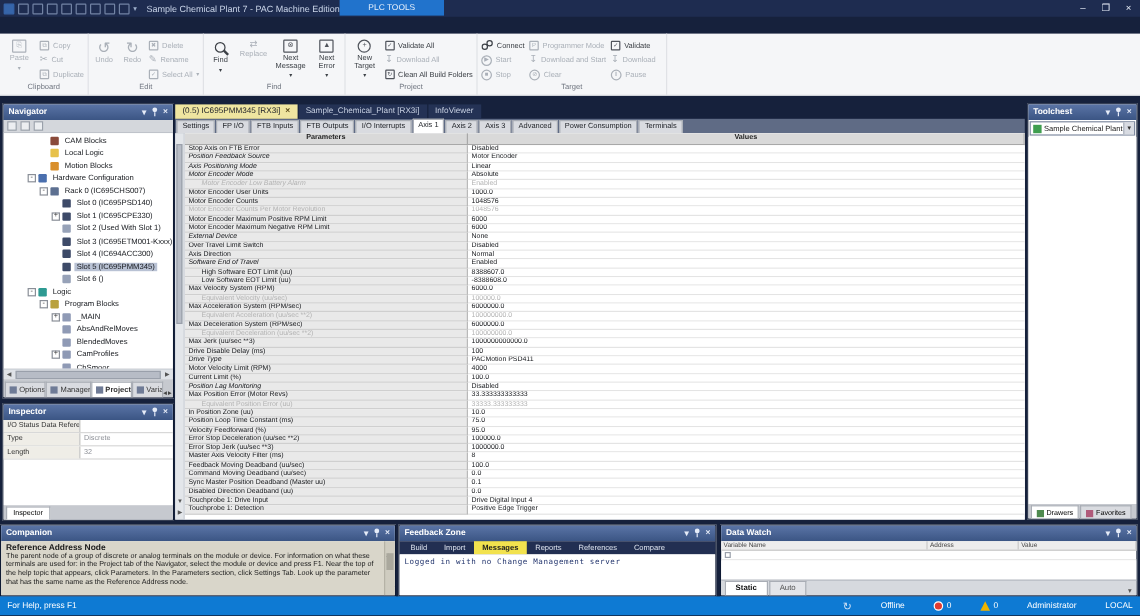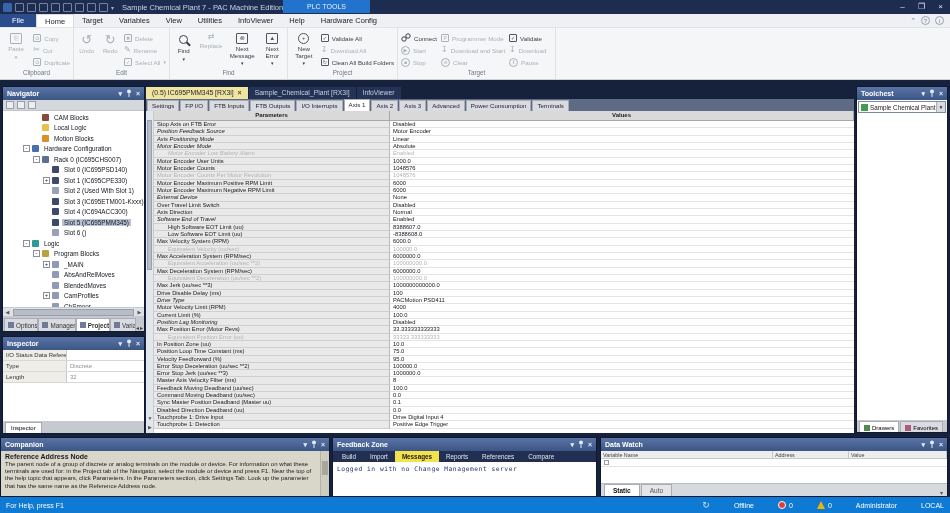--- a/index.html
+++ b/index.html
@@ -217,38 +217,20 @@
     </div>
     <span id="win-title">Sample Chemical Plant 7 - PAC Machine Edition</span>
     <div id="ctx-tab">PLC TOOLS</div>
     <div id="win-btns">
       <span class="wbtn">–</span>
       <span class="wbtn">❐</span>
       <span class="wbtn">×</span>
     </div>
   </div>
 
-  <div id="tabrow">
-    <div id="menu-tabs" style="display:flex">
-        <div class="mtab file">File</div>
-        <div class="mtab active">Home</div>
-        <div class="mtab">Target</div>
-        <div class="mtab">Variables</div>
-        <div class="mtab">View</div>
-        <div class="mtab">Utilities</div>
-        <div class="mtab">InfoViewer</div>
-        <div class="mtab">Help</div>
-        <div class="mtab">Hardware Config</div>
-      </div>
-    <div id="tabrow-right">
-      <span class="tr-caret">⌃</span>
-      <span class="tr-circ">?</span>
-      <span class="tr-circ">i</span>
-    </div>
-  </div>
 
   <div id="ribbon">
     <div class="rgroup" style="width:74px">
       <div class="rbody">
         <div class="rlarge rdis">
           <span class="iconbx">⎘</span>
           <span>Paste</span>
           <span class="caret">▾</span>
         </div>
         <div class="rcol">

